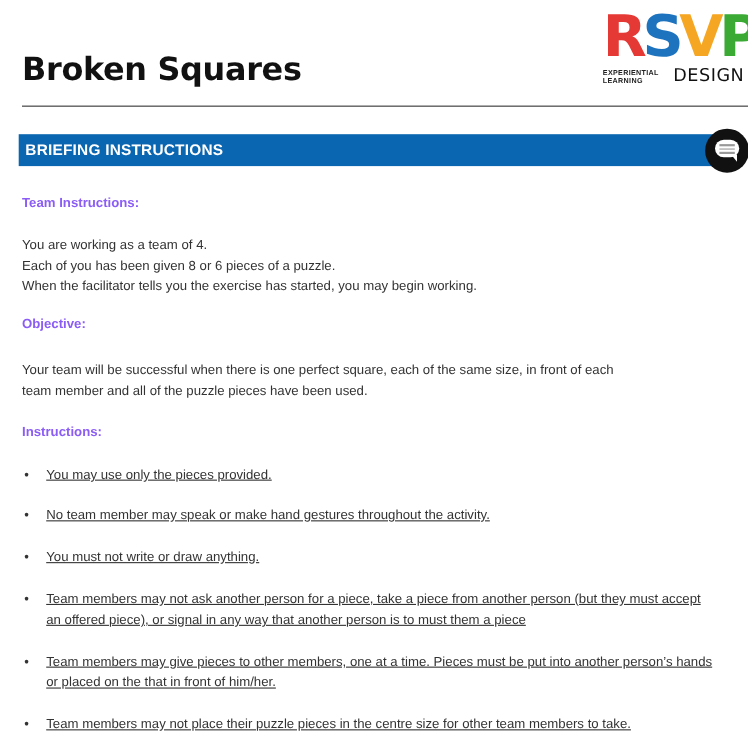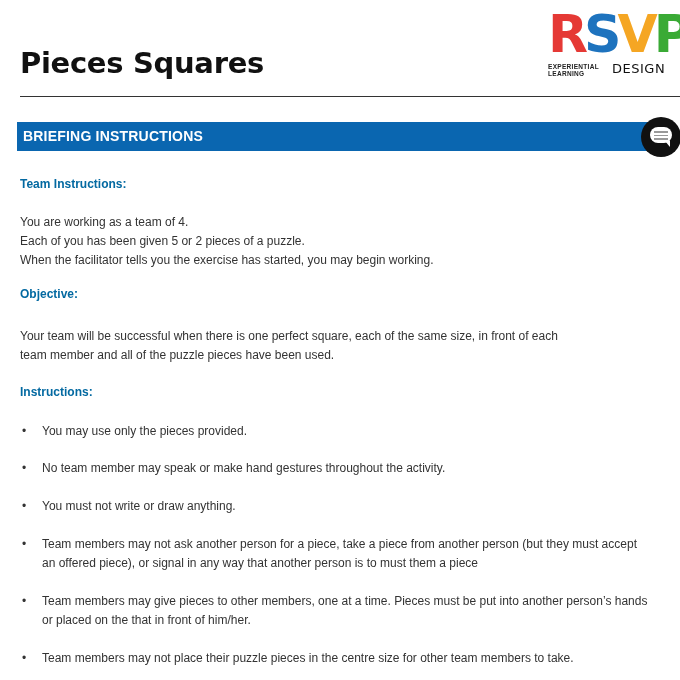--- a/index.html
+++ b/index.html
@@ -8,45 +8,45 @@
     .title { position: absolute; left: 20px; top: 46px; font-size: 29px; font-weight: 700;
              color: #111; font-family: "DejaVu Sans", sans-serif; letter-spacing: -0.3px; }
     .rule { position: absolute; left: 20px; top: 96px; width: 660px; height: 1px; background: #333; }
     .logo { position: absolute; left: 548px; top: 10px; width: 132px; height: 72px; }
     .logo-letters { display: flex; height: 48px; }
     .logo-letter { font-family: "DejaVu Sans", sans-serif; font-weight: 900; font-size: 52px;
                    line-height: 48px; letter-spacing: -4px; }
     .logo-sub { display: flex; align-items: flex-end; margin-top: 3px; }
     .logo-small { font-size: 6.5px; line-height: 7px; color: #222; font-weight: 700;
                   letter-spacing: 0.3px; width: 64px; }
-    .logo-design { font-size: 13px; font-family: "DejaVu Sans", sans-serif; color: #111;
+    .logo-design { font-size: 16px; font-family: "DejaVu Sans", sans-serif; color: #111;
                    letter-spacing: 0.5px; line-height: 16px; }
     .banner { position: absolute; left: 17px; top: 122px; width: 641px; height: 29px;
               background: #0a66b0; }
     .banner-text { position: absolute; left: 6px; top: 6px; color: #fff; font-weight: 700;
                    font-size: 14px; letter-spacing: 0.2px; }
     .chat-icon { position: absolute; left: 641px; top: 117px; width: 40px; height: 40px;
                  border-radius: 50%; background: #111; }
     .chat-bubble { position: absolute; left: 9px; top: 10px; width: 22px; height: 16px;
                    background: #fff; border-radius: 8px; }
     .chat-bubble::after { content: ""; position: absolute; right: 2px; bottom: -4px;
                    border-left: 5px solid transparent; border-top: 6px solid #fff; }
     .chat-line { position: absolute; left: 4px; width: 14px; height: 1.5px; background: #999; }
     .content { position: absolute; left: 20px; top: 173px; width: 660px; font-size: 12px;
                color: #333; }
     .p { position: absolute; left: 0; white-space: nowrap; line-height: 19px; }
-    .h { font-weight: 700; color: #0369a1; }
+    .h { font-weight: 700; color: #8b5cf6; }
     .bullet { position: absolute; left: 0; width: 660px; line-height: 19px; }
     .bullet .dot { position: absolute; left: 2px; top: 0; font-size: 12px; }
-    .bullet .txt { position: absolute; left: 22px; white-space: nowrap; }
+    .bullet .txt { position: absolute; left: 22px; white-space: nowrap; text-decoration: underline; }
   </style>
 </head>
 <body>
 
-<div class="title">Pieces Squares</div>
+<div class="title">Broken Squares</div>
 
 <div class="logo">
   <div class="logo-letters">
     <span class="logo-letter" style="color:#e53935">R</span>
     <span class="logo-letter" style="color:#1e73be">S</span>
     <span class="logo-letter" style="color:#f5a623">V</span>
     <span class="logo-letter" style="color:#3aaa35">P</span>
   </div>
   <div class="logo-sub">
     <div class="logo-small">
@@ -66,21 +66,21 @@
   <div class="chat-bubble">
     <div class="chat-line" style="top:4px"></div>
     <div class="chat-line" style="top:7.5px"></div>
     <div class="chat-line" style="top:11px"></div>
   </div>
 </div>
 
 <div class="content">
   <div class="p h" style="top:2px">Team Instructions:</div>
   <div class="p" style="top:40px">You are working as a team of  4.</div>
-  <div class="p" style="top:59px">Each of you has been given 5 or 2 pieces of a puzzle.</div>
+  <div class="p" style="top:59px">Each of you has been given 8 or 6 pieces of a puzzle.</div>
   <div class="p" style="top:78px">When the facilitator tells you the exercise has started, you may begin working.</div>
 
   <div class="p h" style="top:112px">Objective:</div>
   <div class="p" style="top:154px">Your team will be successful when there is one perfect square, each of the same size, in front of each</div>
   <div class="p" style="top:173px">team member and all of the puzzle pieces have been used.</div>
 
   <div class="p h" style="top:210px">Instructions:</div>
 
   <div class="bullet" style="top:249px">
     <span class="dot">•</span>

